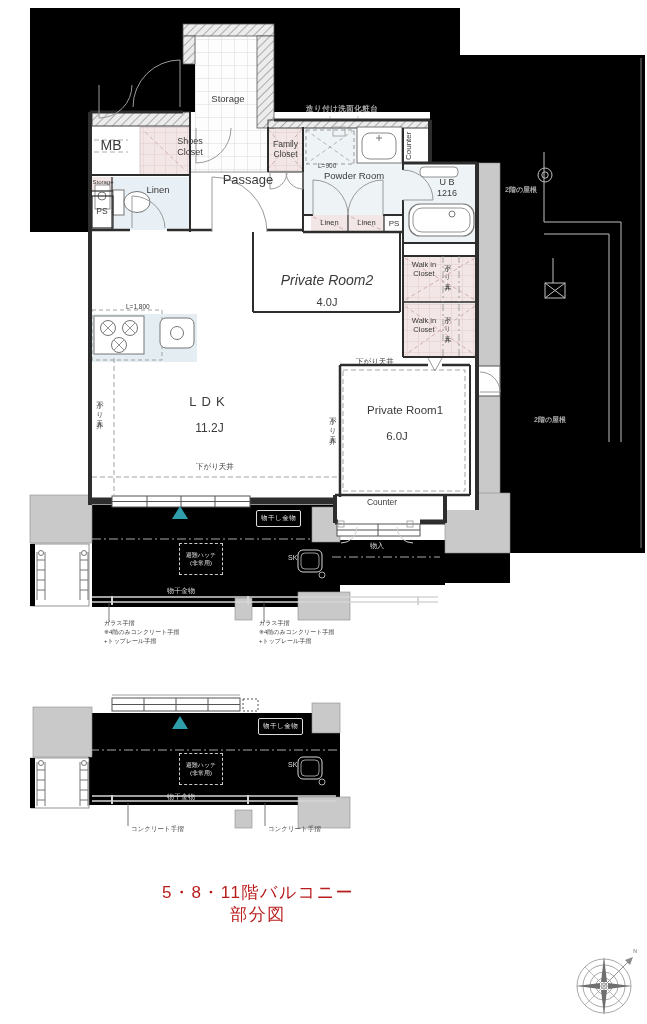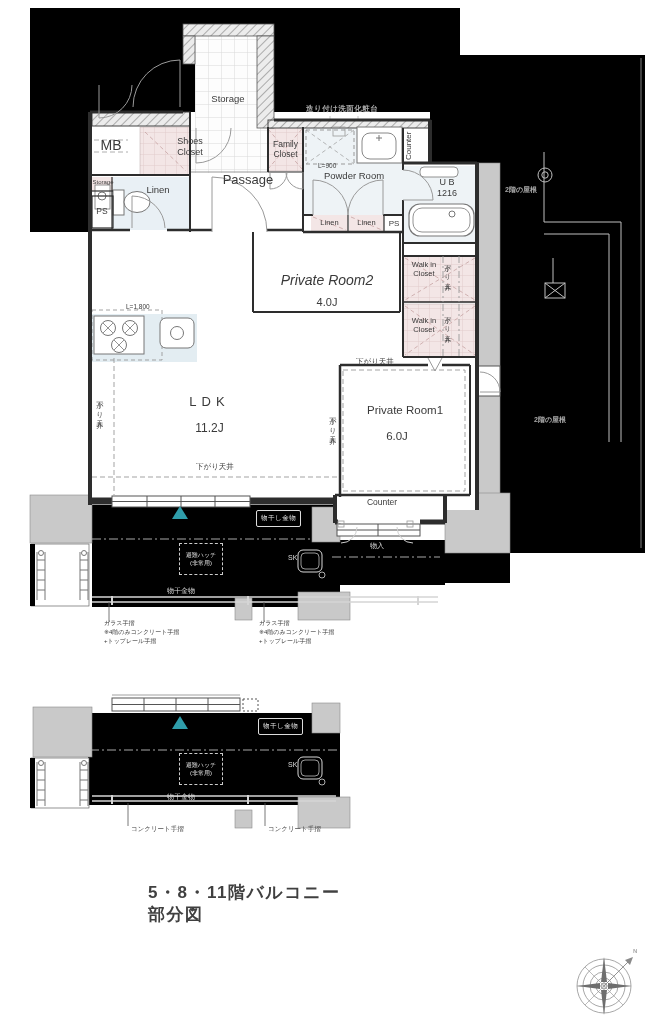--- a/index.html
+++ b/index.html
@@ -9,22 +9,22 @@
   .lbl{position:absolute;color:#3a3a3a;white-space:pre-line;line-height:1.18;}
   .c{text-align:center;}
   .vjp{writing-mode:vertical-rl;text-orientation:upright;letter-spacing:1px;}
   .wht{color:#dedede;}
   .gry{color:#a9a9a9;font-weight:bold;}
   .boxlbl{position:absolute;border:1.2px solid #dcdcdc;border-radius:2px;padding:3px 4px;
           color:#e0e0e0;font-size:6.5px;letter-spacing:0.5px;}
   .dashedbox{position:absolute;border:1px dashed #cccccc;display:flex;align-items:center;
              justify-content:center;text-align:center;color:#e0e0e0;font-size:6px;line-height:1.35;
              white-space:pre-line;}
-  .caption{position:absolute;color:#404040;font-size:17px;font-weight:700;letter-spacing:1.5px;
-           text-align:left;white-space:pre-line;line-height:1.3;}
+  .caption{position:absolute;color:#b91c1c;font-size:17px;font-weight:400;letter-spacing:1.5px;
+           text-align:center;white-space:pre-line;line-height:1.3;}
 </style>
 </head>
 <body>
 
 <div class="stage">
 
 <svg width="647" height="1024" viewBox="0 0 647 1024">
   <defs>
     <pattern id="hatch" width="6" height="6" patternUnits="userSpaceOnUse" patternTransform="rotate(45)">
       <rect width="6" height="6" fill="#ececec"></rect>

